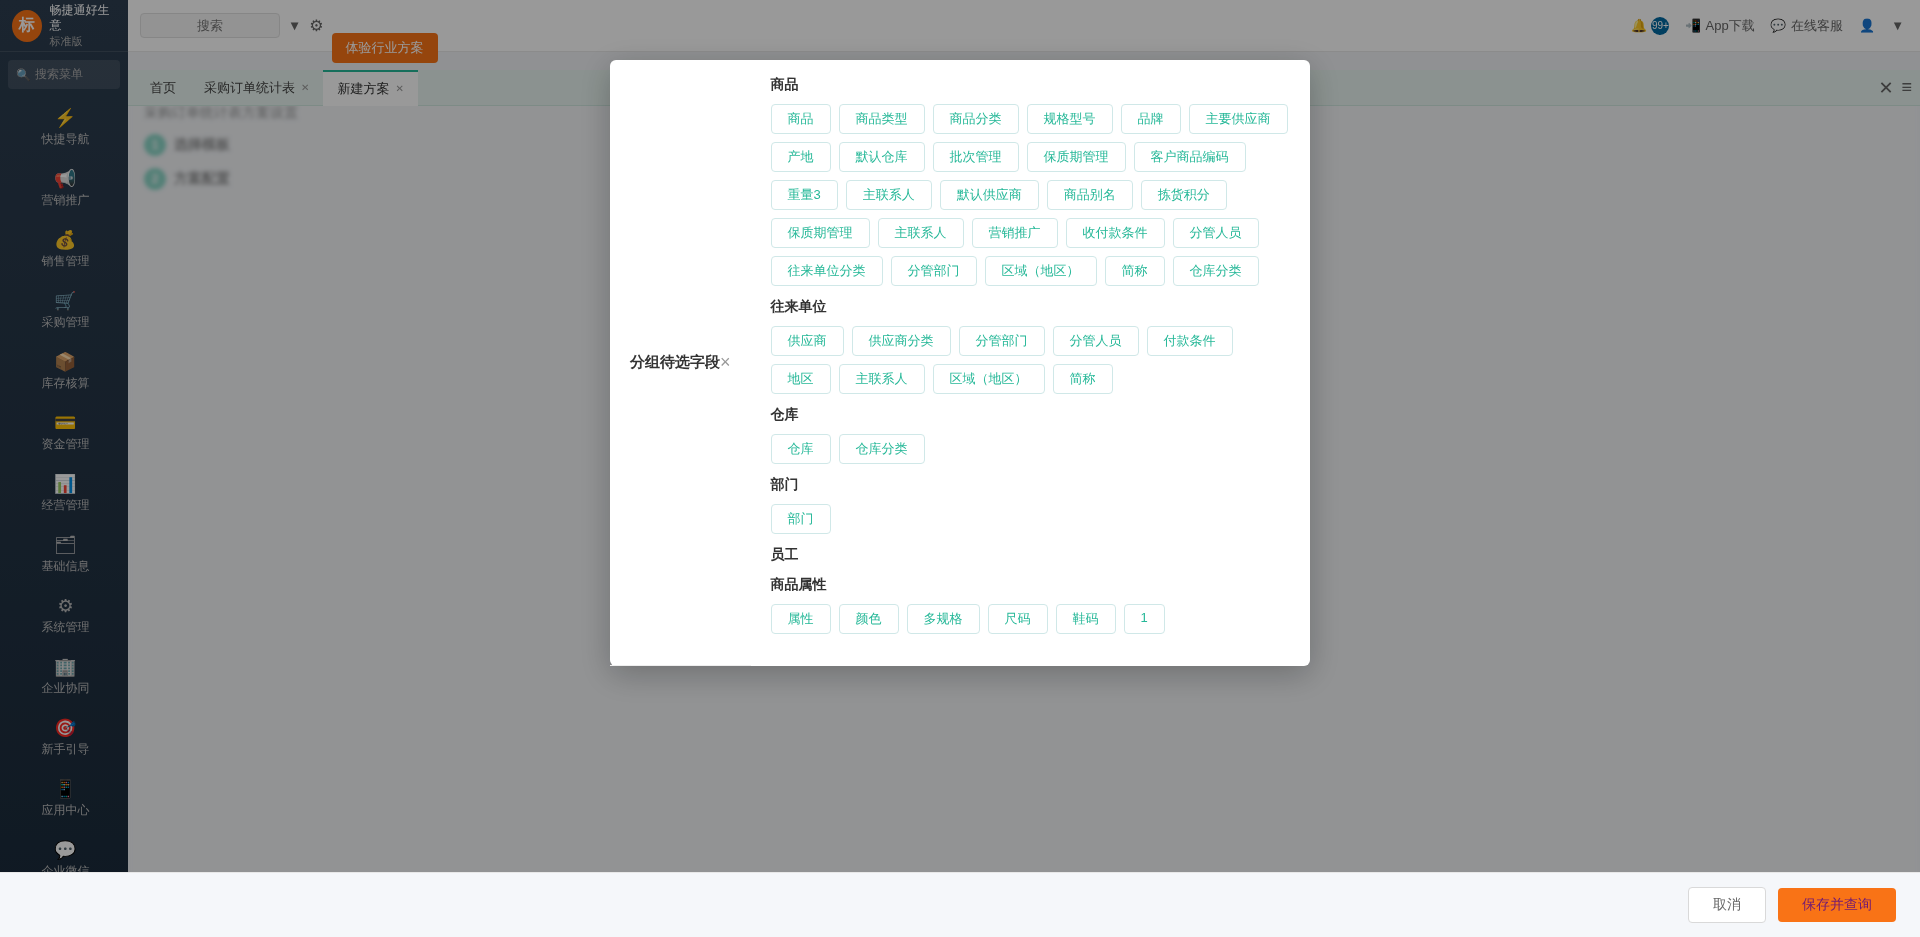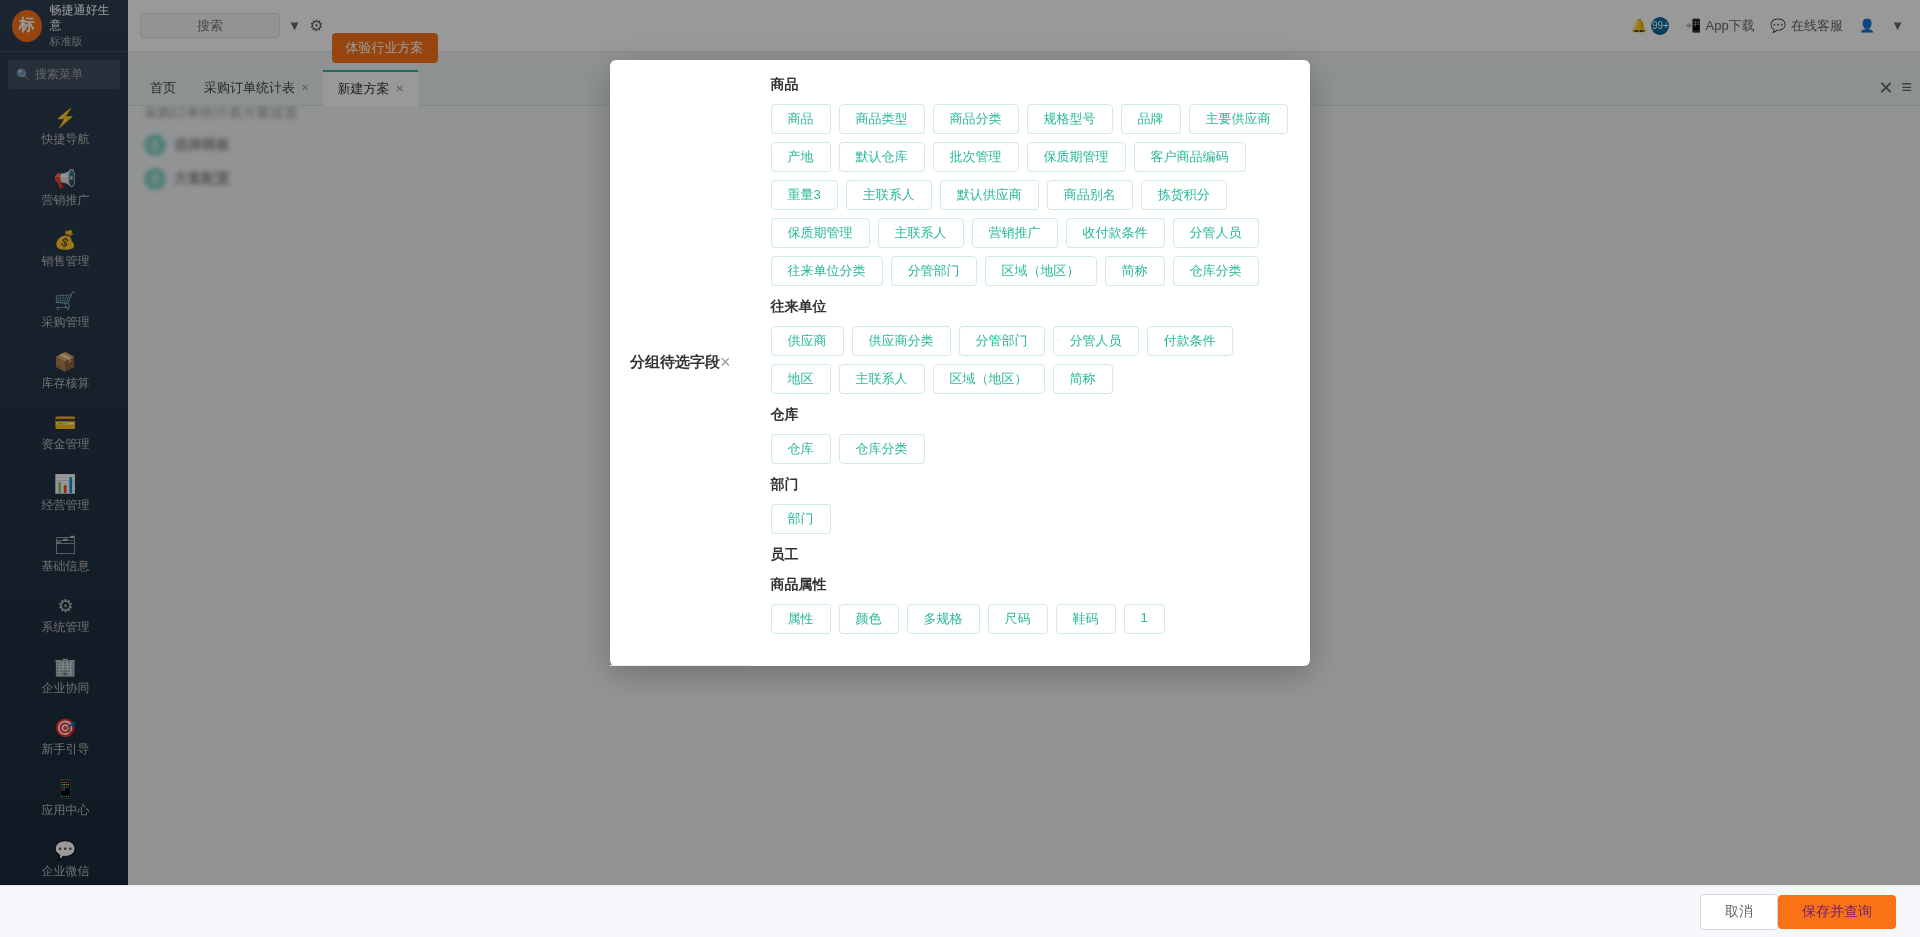--- a/index.html
+++ b/index.html
@@ -84,24 +84,24 @@
     .field-group-title:first-child { margin-top: 0; }
     .fields-grid { display: flex; flex-wrap: wrap; gap: 8px; margin-bottom: 8px; }
     .field-chip {
       border: 1px solid #d0e8e8; background: #fff; color: #26b898;
       padding: 5px 16px; border-radius: 4px; font-size: 13px; cursor: pointer;
       white-space: nowrap;
     }
 
     
     .modal-footer-area {
-      position: fixed; bottom: 0; left: 0; right: 0; height: 52px;
+      position: fixed; bottom: 0; left: 0; right: 0; height: 65px;
       background: #f5f7fa; border-top: 1px solid #e8e8e8;
       display: flex; align-items: center; justify-content: flex-end;
-      padding-right: 24px; gap: 0; z-index: 201;
+      padding-right: 24px; gap: 12px; z-index: 201;
     }
     .btn-cancel { background: #fff; border: 1px solid #d9d9d9; color: #666; padding: 8px 24px; border-radius: 4px; cursor: pointer; font-size: 14px; }
     .btn-save { background: #f97316; color: #701a75; border: none; padding: 8px 24px; border-radius: 4px; cursor: pointer; font-size: 14px; }
   </style>
 </head>
 <body>
 
 <div class="sidebar">
   <div class="sidebar-logo">
     <div class="logo-icon">

